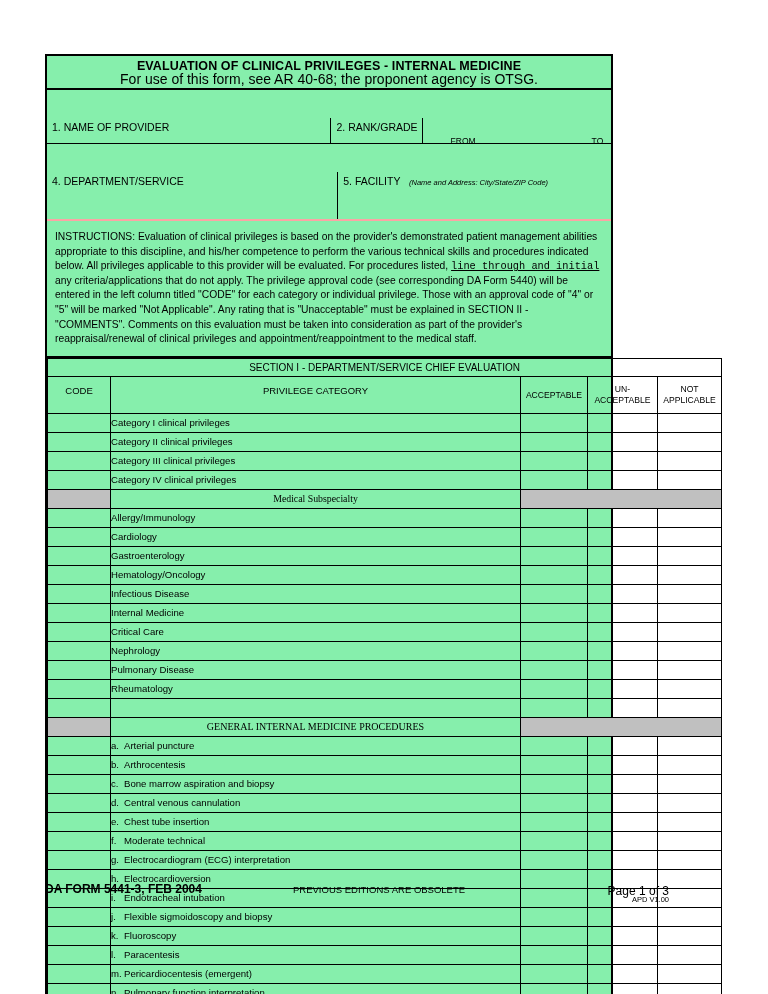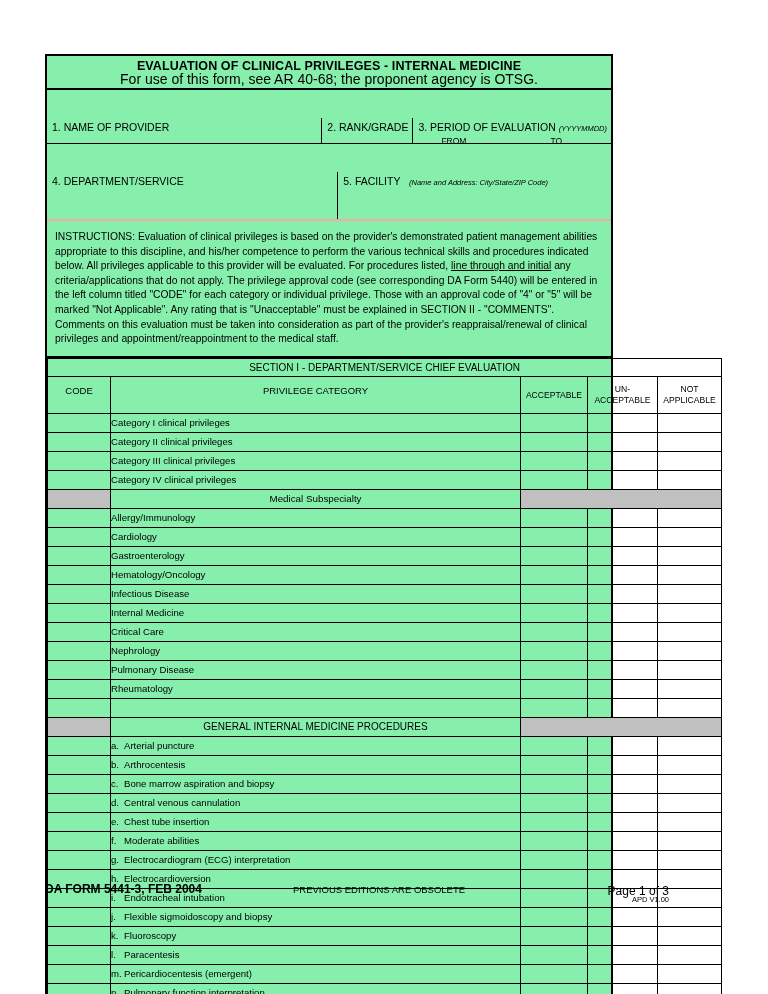--- a/index.html
+++ b/index.html
@@ -81,33 +81,34 @@
   .c-period { width: 230px; height: 25px; }
   .c-dept   { width: 348px; height: 47px; }
   .c-fac    { width: 326px; height: 47px; }
 
   .fromto {
     position: absolute;
     left: 0; right: 0;
     top: 18px;
     font-size: 8.5px;
     display: flex;
+    gap: 32px;
   }
   .fromto .ft-from { margin-left: 28px; }
   .fromto .ft-to   { margin-left: 84px; }
 
   
   .instructions {
     border-bottom: 2px solid #000;
     padding: 9px 10px 9px 8px;
     font-size: 10.3px;
     line-height: 14.6px;
     text-align: left;
   }
-  .instructions .u { text-decoration: underline; }
+  .instructions .u { text-decoration: underline; font-family: Liberation Mono, monospace; }
 
   
   table.grid {
     border-collapse: collapse;
     width: 100%;
     table-layout: fixed;
   }
   table.grid td, table.grid th {
     border: 1px solid #000;
     padding: 0;
@@ -162,20 +163,21 @@
     display: inline-block;
     width: 13px;
   }
 
   tr.subhdr td { height: 18px; }
   td.shaded { background: #c0c0c0; }
   td.subtitle {
     text-align: center;
     font-size: 9.8px;
     font-weight: bold;
+    font-family: Liberation Serif, serif;
   }
   td.subtitle.big { font-size: 10px; }
 
   tr.blank td { height: 18px; }
 
   table.grid tr.lastrow td { border-bottom: none; }
 
   
   .footer {
     position: absolute;
@@ -220,24 +222,20 @@
     </div>
 
     <div class="id-row">
       <div class="id-cell c-name">
         <div class="cell-label">1.  NAME OF PROVIDER</div>
       </div>
       <div class="id-cell c-rank">
         <div class="cell-label">2.  RANK/GRADE</div>
       </div>
       <div class="id-cell c-period nb">
-        <div class="cell-label">
-          <span>3.  PERIOD OF EVALUATION</span>
-          <span class="cell-hint">(YYYYMMDD)</span>
-        </div>
         <div class="fromto">
           <span class="ft-from">FROM</span>
           <span class="ft-to">TO</span>
         </div>
       </div>
     </div>
 
     <div class="id-row last">
       <div class="id-cell c-dept">
         <div class="cell-label">4. DEPARTMENT/SERVICE</div>
@@ -435,21 +433,21 @@
         </tr>
         <tr class="data">
           <td></td>
           <td class="item"><span class="ltr">e.</span><span>Chest tube insertion</span></td>
           <td></td>
           <td></td>
           <td></td>
         </tr>
         <tr class="data">
           <td></td>
-          <td class="item"><span class="ltr">f.</span><span>Moderate abilities</span></td>
+          <td class="item"><span class="ltr">f.</span><span>Moderate technical</span></td>
           <td></td>
           <td></td>
           <td></td>
         </tr>
         <tr class="data">
           <td></td>
           <td class="item"><span class="ltr">g.</span><span>Electrocardiogram (ECG) interpretation</span></td>
           <td></td>
           <td></td>
           <td></td>

